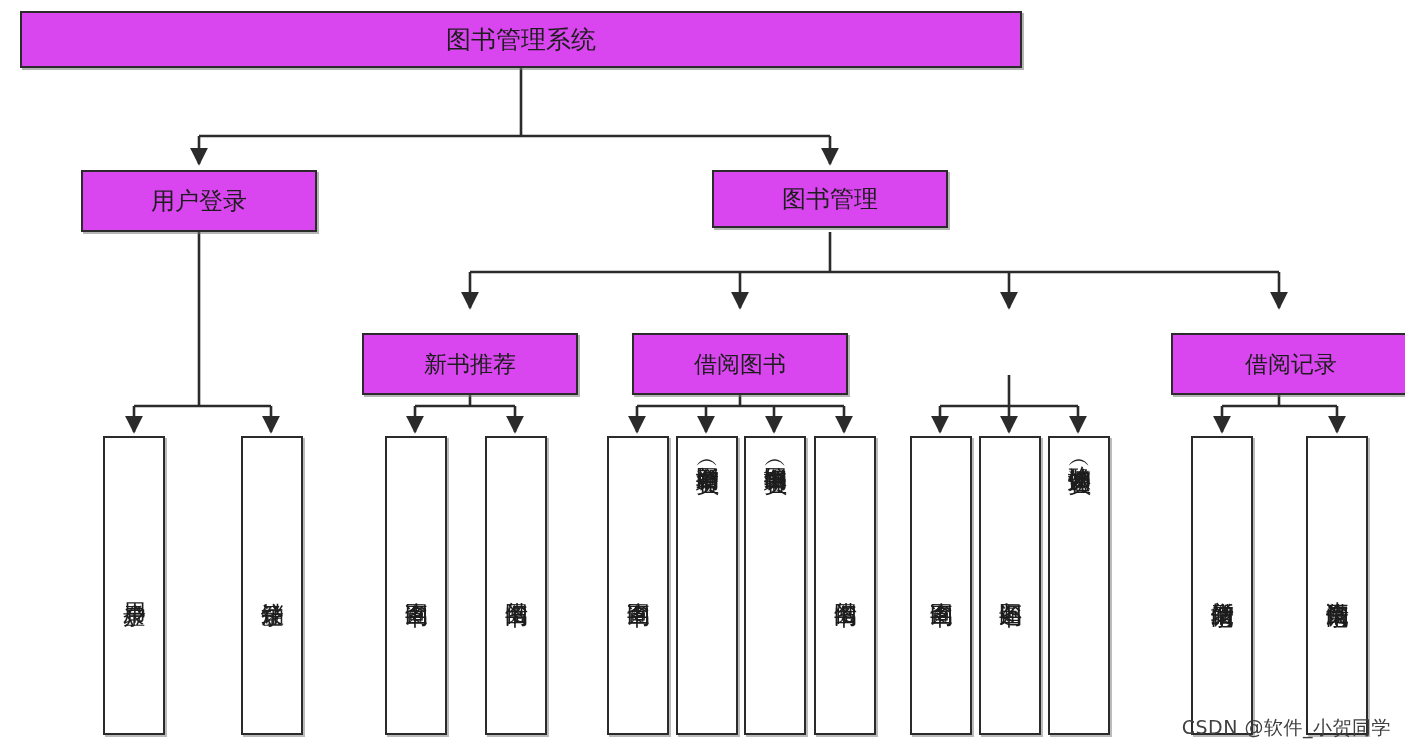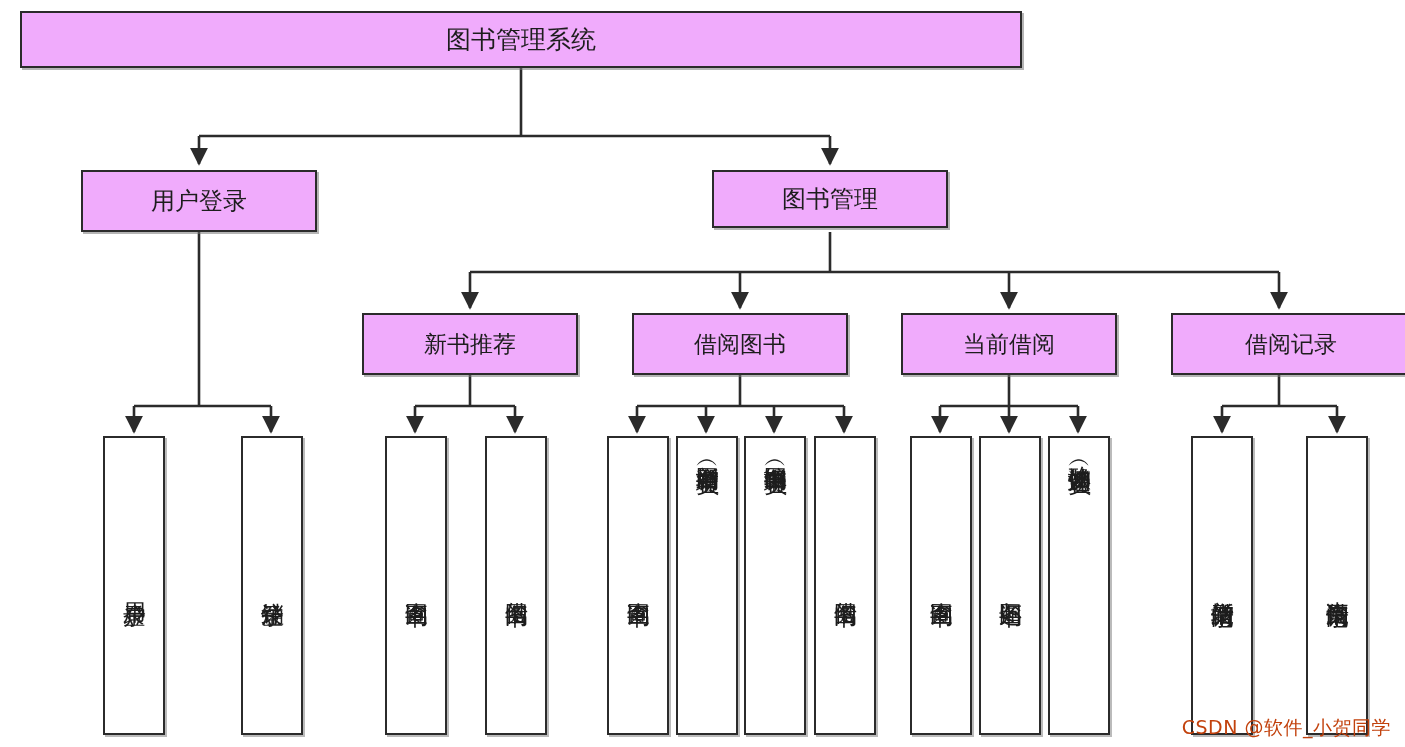--- a/index.html
+++ b/index.html
@@ -10,32 +10,32 @@
   }
   #canvas{position:relative;width:1405px;height:747px;background:#fff;}
 
   
   #wires{position:absolute;left:0;top:0;width:1405px;height:747px;}
 
   
   .node{
     position:absolute;
     box-sizing:border-box;
-    background:#f0abfc;
+    background:#d946ef;
     border:2px solid #2b2b2b;
     box-shadow:2px 2px 0 0 rgba(120,120,120,.55);
     display:flex;
     align-items:center;
     justify-content:center;
     color:#1d1d1d;
     z-index:3;
   }
   .node.root   { font-size:25px; }
   .node.lvl2   { font-size:24px; }
-  .node.lvl3   { font-size:23px; }
+  .node.lvl3   { font-size:23px;margin-top:20px; }
 
   
   .leaf{
     position:absolute;
     box-sizing:border-box;
     background:#ffffff;
     border:2px solid #2b2b2b;
     box-shadow:2px 2px 0 0 rgba(120,120,120,.5);
     display:flex;
     align-items:flex-start;
@@ -53,21 +53,21 @@
     white-space:nowrap;
     text-align:center;
   }
   .leaf.center .vtext{ margin-top:auto; margin-bottom:auto; }
   .leaf.topalign .vtext{ margin-top:10px; }
 
   .wm{
     position:absolute;
     right:14px;bottom:6px;
     font-size:19px;
-    color:#c2410c;
+    color:#404040;
     letter-spacing:.5px;
     z-index:5;
     user-select:none;
     pointer-events:none;
   }
 </style>
 </head>
 <body>
 
 <div id="canvas">
@@ -132,23 +132,20 @@
   <div class="node lvl2" style="left:712px;top:170px;width:236px;height:58px;">
     <span>图书管理</span>
   </div>
 
   <div class="node lvl3" style="left:362px;top:313px;width:216px;height:62px;">
     <span>新书推荐</span>
   </div>
   <div class="node lvl3" style="left:632px;top:313px;width:216px;height:62px;">
     <span>借阅图书</span>
   </div>
-  <div class="node lvl3" style="left:901px;top:313px;width:216px;height:62px;">
-    <span>当前借阅</span>
-  </div>
   <div class="node lvl3" style="left:1171px;top:313px;width:240px;height:62px;">
     <span>借阅记录</span>
   </div>
 
   <div class="leaf center" style="left:103px;top:436px;width:62px;height:299px;">
     <span class="vtext">用户登录</span>
   </div>
   <div class="leaf center" style="left:241px;top:436px;width:62px;height:299px;">
     <span class="vtext">注销登录</span>
   </div>

